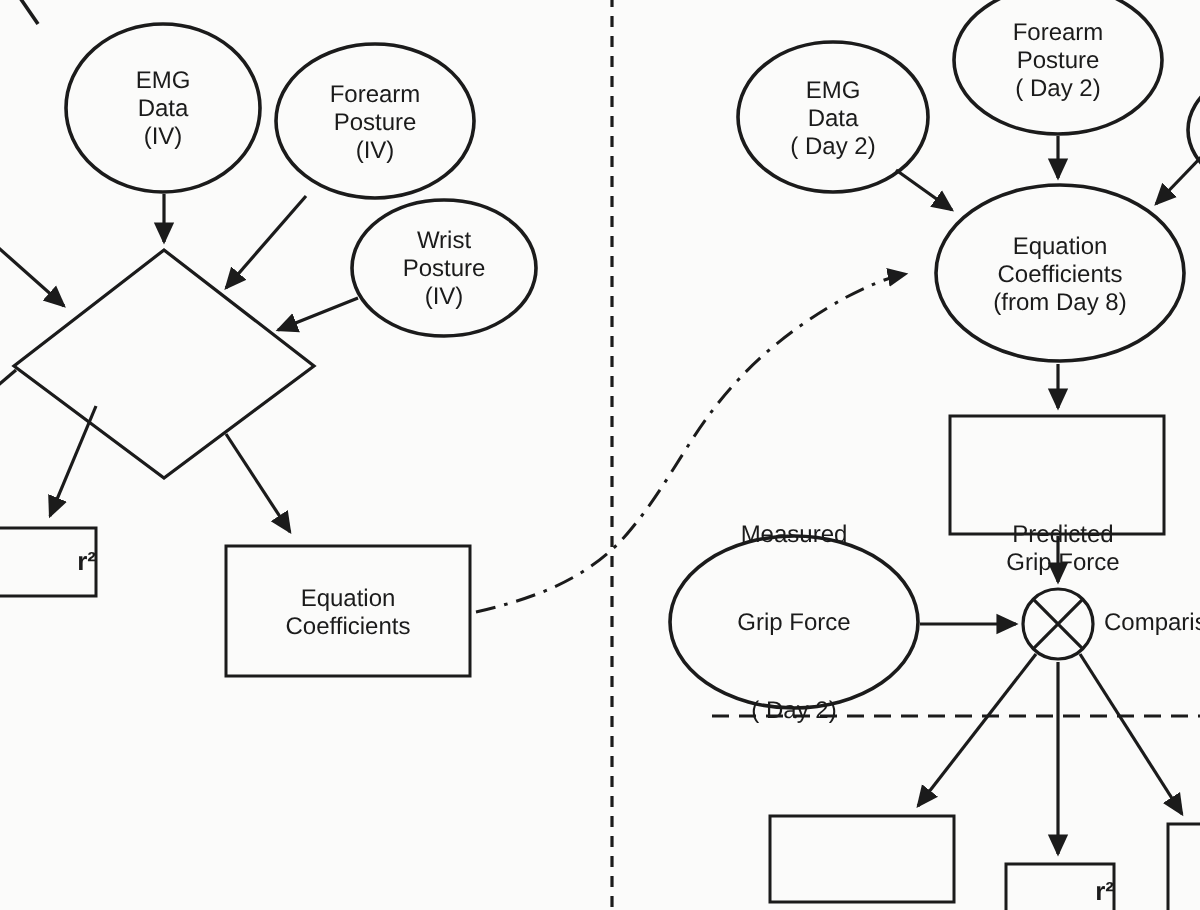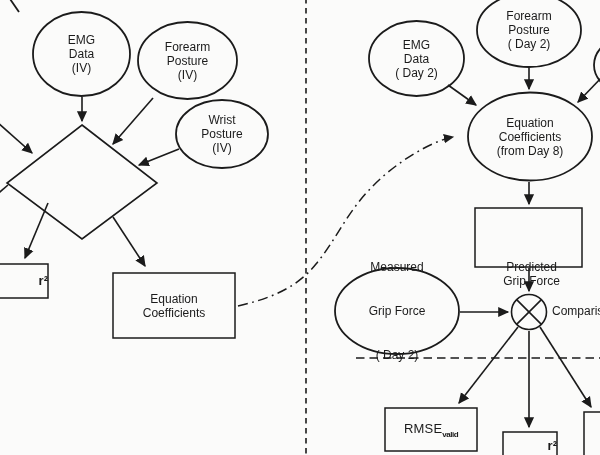--- a/index.html
+++ b/index.html
@@ -137,21 +137,18 @@
   <div class="node" style="left:335px;top:268px;width:124px;height:86px;gap:30px;">
     <div class="nl">Measured</div>
     <div class="nl">Grip Force</div>
     <div class="nl"><span>( </span><span class="it">Day 2</span><span>)</span></div>
   </div>
 
   <div class="node nowrap" style="left:552px;top:304px;width:60px;height:16px;">
     <div class="nl">Comparison</div>
   </div>
 
-  <div class="node" style="left:385px;top:408px;width:92px;height:43px;">
-    <div class="nl"><span class="rmse-base">RMSE</span><span class="rmse-sub">valid</span></div>
-  </div>
 
   <div class="node bold2" style="left:503px;top:432px;width:54px;height:27px;">
     <div class="nl">r²</div>
   </div>
 
 </div>
 
 </body></html>

